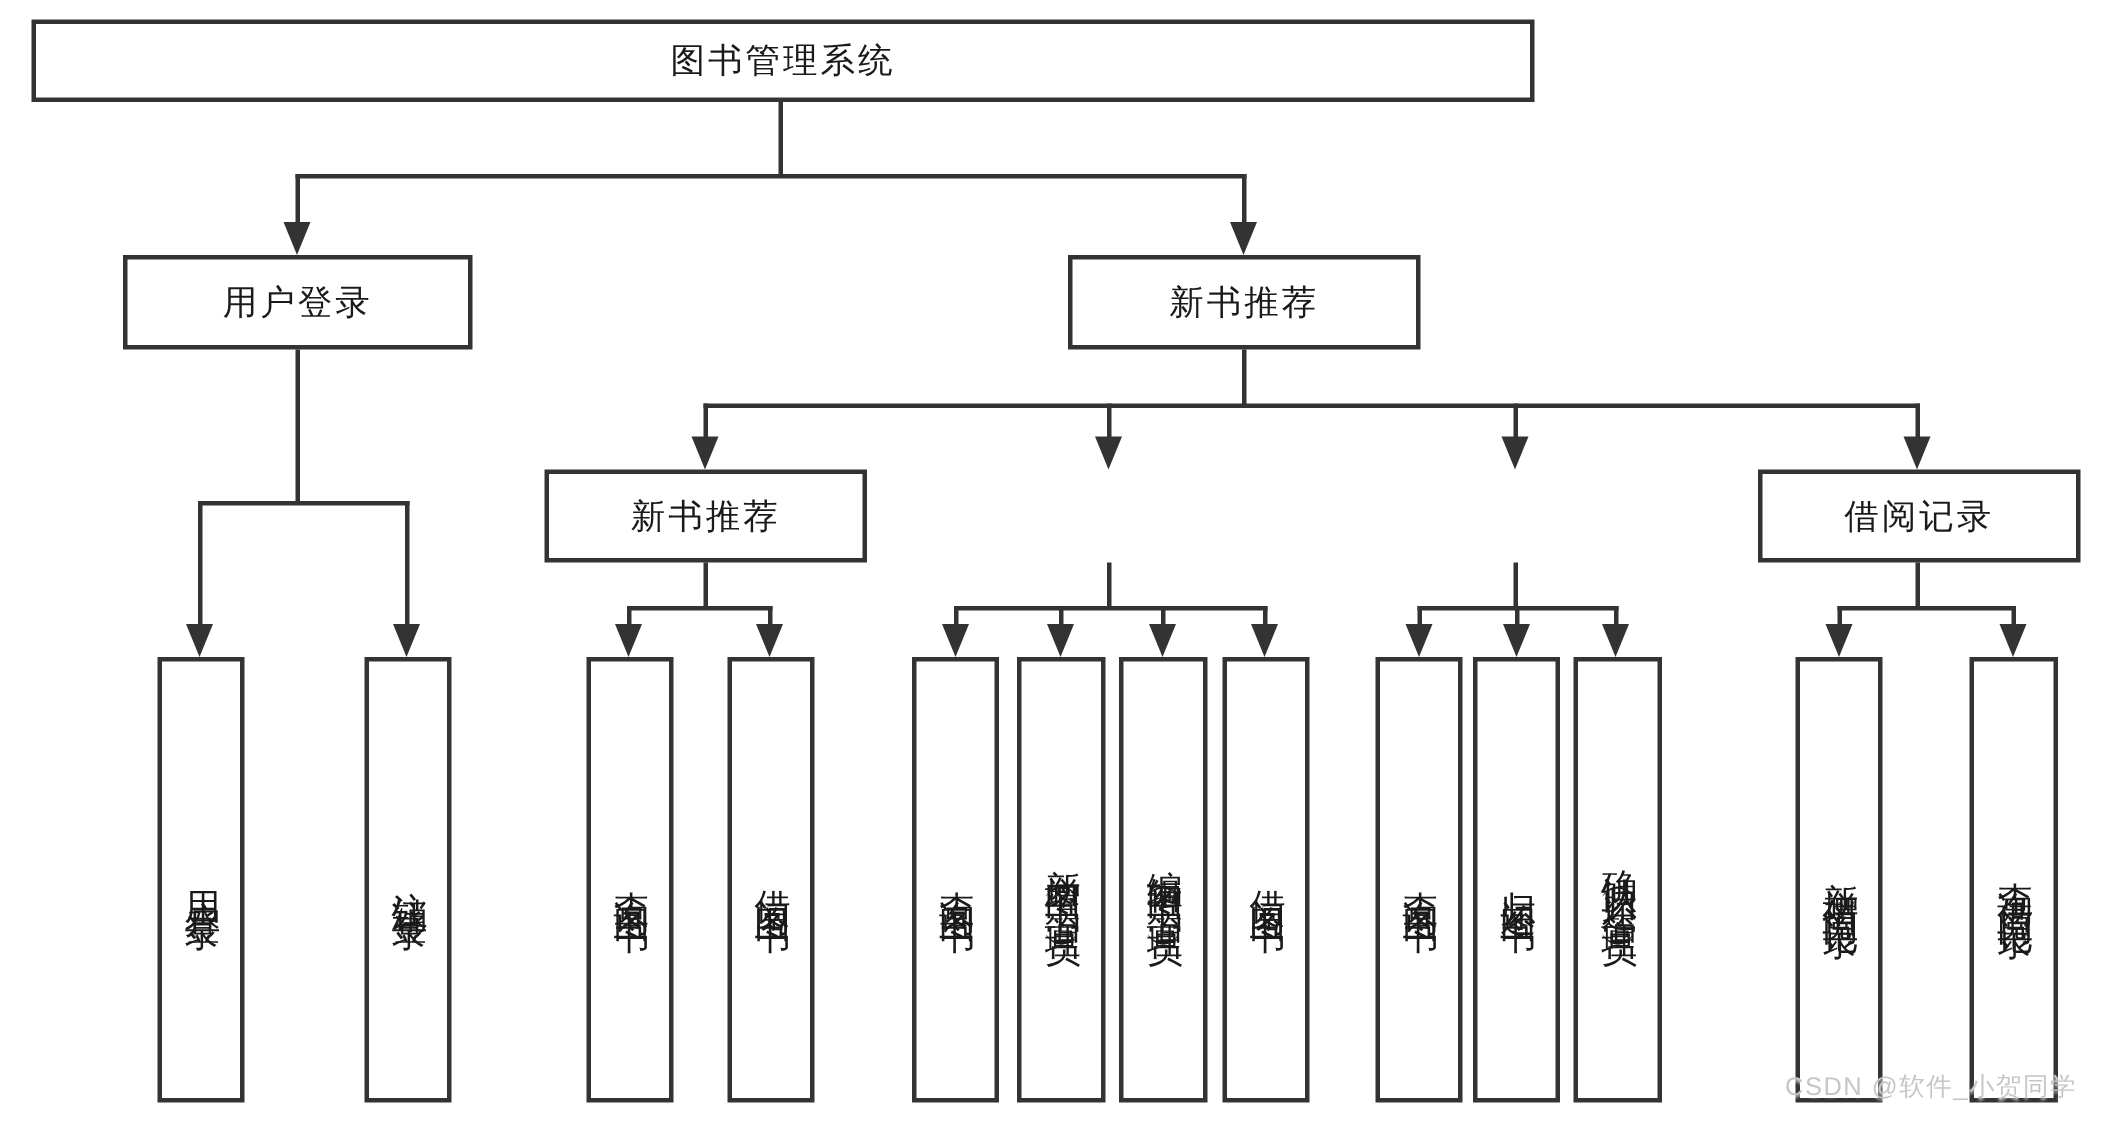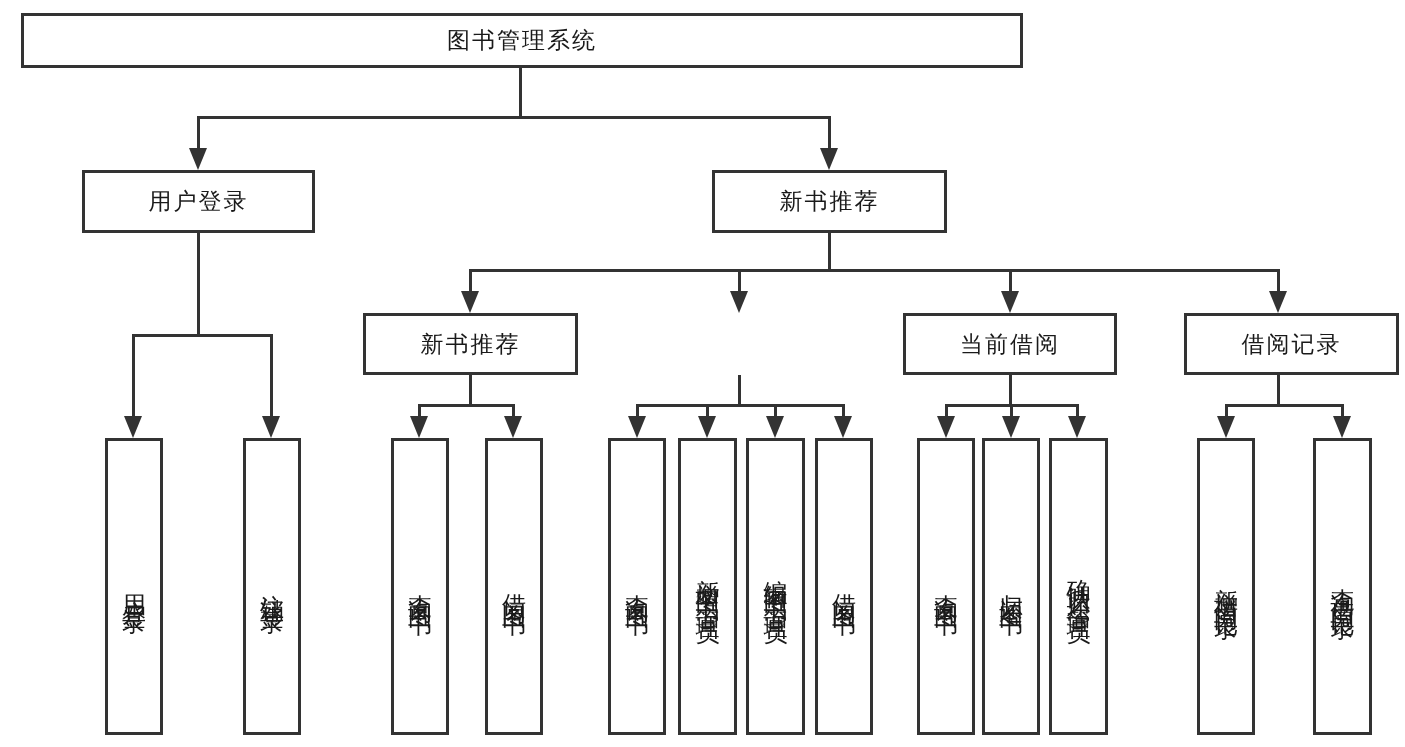--- a/index.html
+++ b/index.html
@@ -70,24 +70,21 @@
   <div class="vline" style="left:1009px;top:269px;height:24px;"></div>
   <div class="vline" style="left:1277px;top:269px;height:24px;"></div>
   <div class="arrow" style="left:461px;top:291px;"></div>
   <div class="arrow" style="left:730px;top:291px;"></div>
   <div class="arrow" style="left:1001px;top:291px;"></div>
   <div class="arrow" style="left:1269px;top:291px;"></div>
 
   <div class="node" style="left:363px;top:313px;width:215px;height:62px;">
     <span>新书推荐</span>
   </div>
-  <div class="node" style="left:903px;top:313px;width:214px;height:62px;">
-    <span>当前借阅</span>
-  </div>
-  <div class="node" style="left:1172px;top:313px;width:215px;height:62px;margin-left:12px;">
+  <div class="node" style="left:1172px;top:313px;width:215px;height:62px;">
     <span>借阅记录</span>
   </div>
 
   <div class="vline" style="left:469px;top:375px;height:31px;"></div>
   <div class="hline" style="left:418px;top:404px;width:97px;"></div>
   <div class="vline" style="left:418px;top:404px;height:14px;"></div>
   <div class="vline" style="left:512px;top:404px;height:14px;"></div>
   <div class="arrow" style="left:410px;top:416px;"></div>
   <div class="arrow" style="left:504px;top:416px;"></div>
 
@@ -155,14 +152,15 @@
     <span>确认归还（管理员）</span>
   </div>
 
   <div class="leaf" style="left:1197px;top:438px;width:58px;height:297px;">
     <span>新增借阅记录</span>
   </div>
   <div class="leaf" style="left:1313px;top:438px;width:59px;height:297px;">
     <span>查询借阅记录</span>
   </div>
 
+  <div class="watermark">CSDN @软件_小贺同学</div>
 
 </div>
 
 </body></html>

